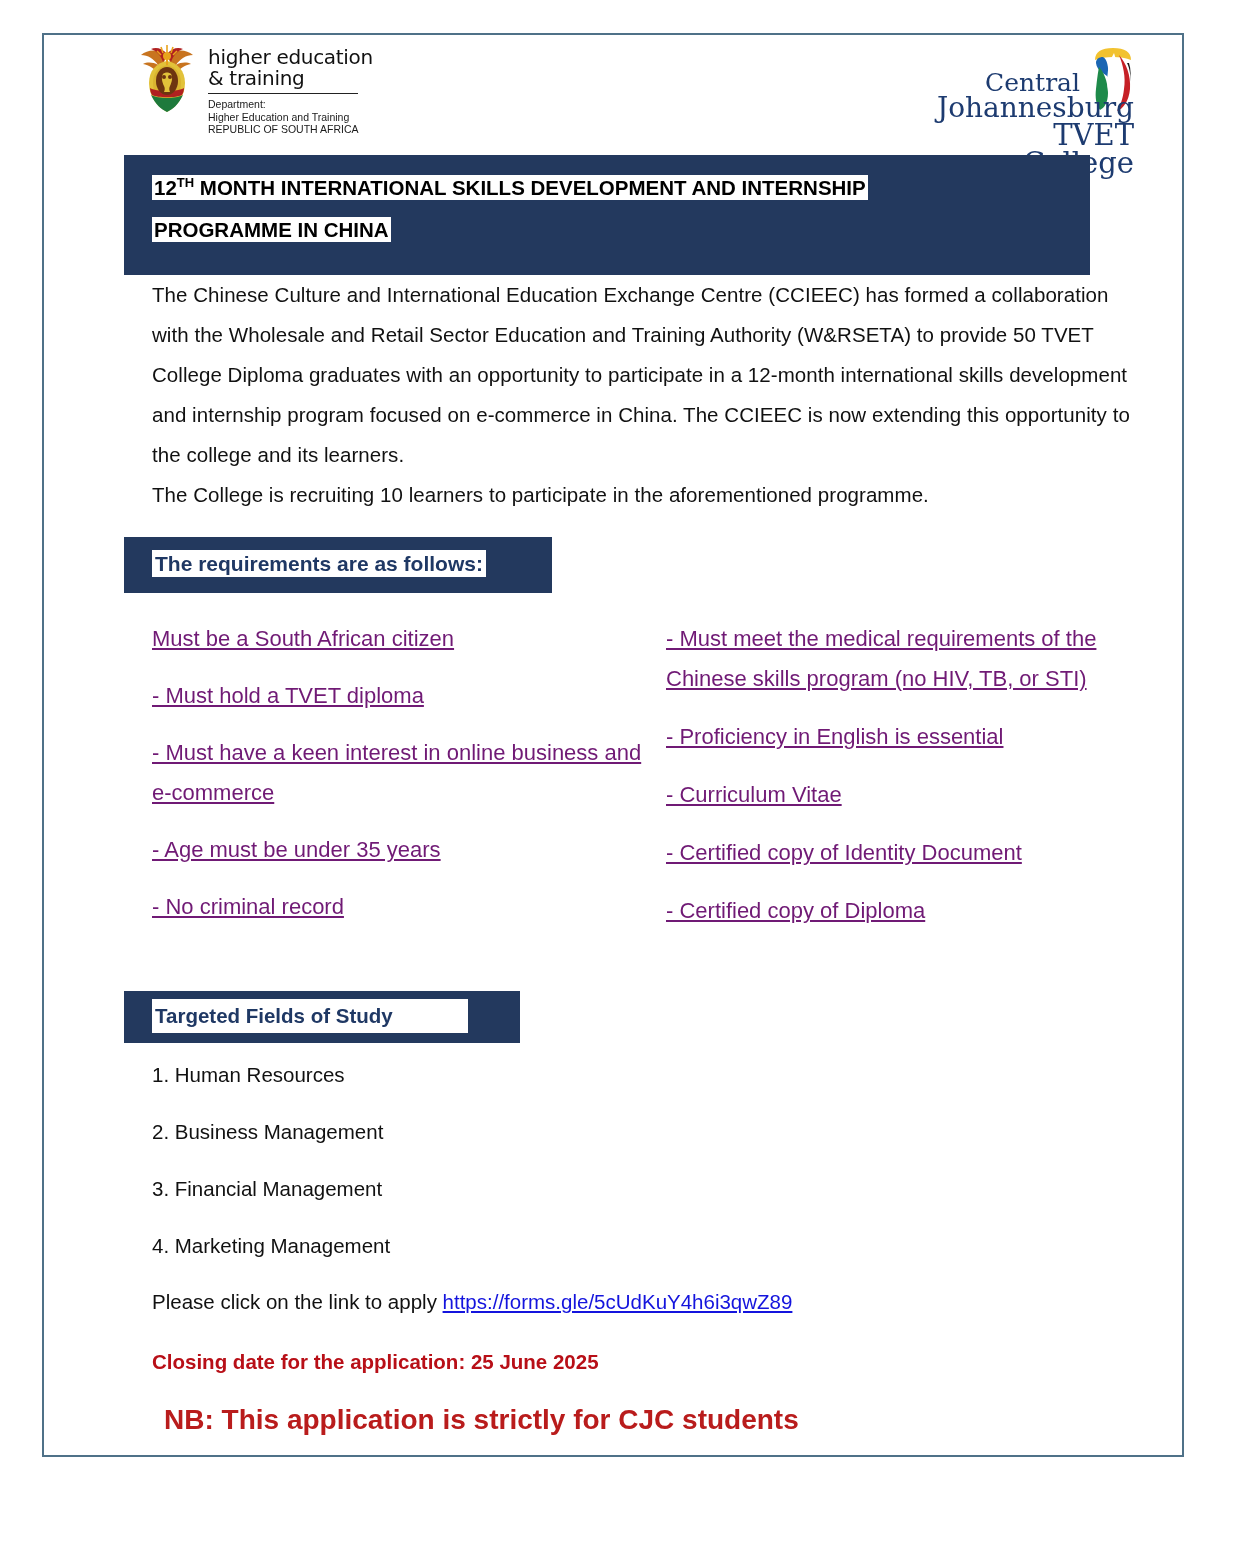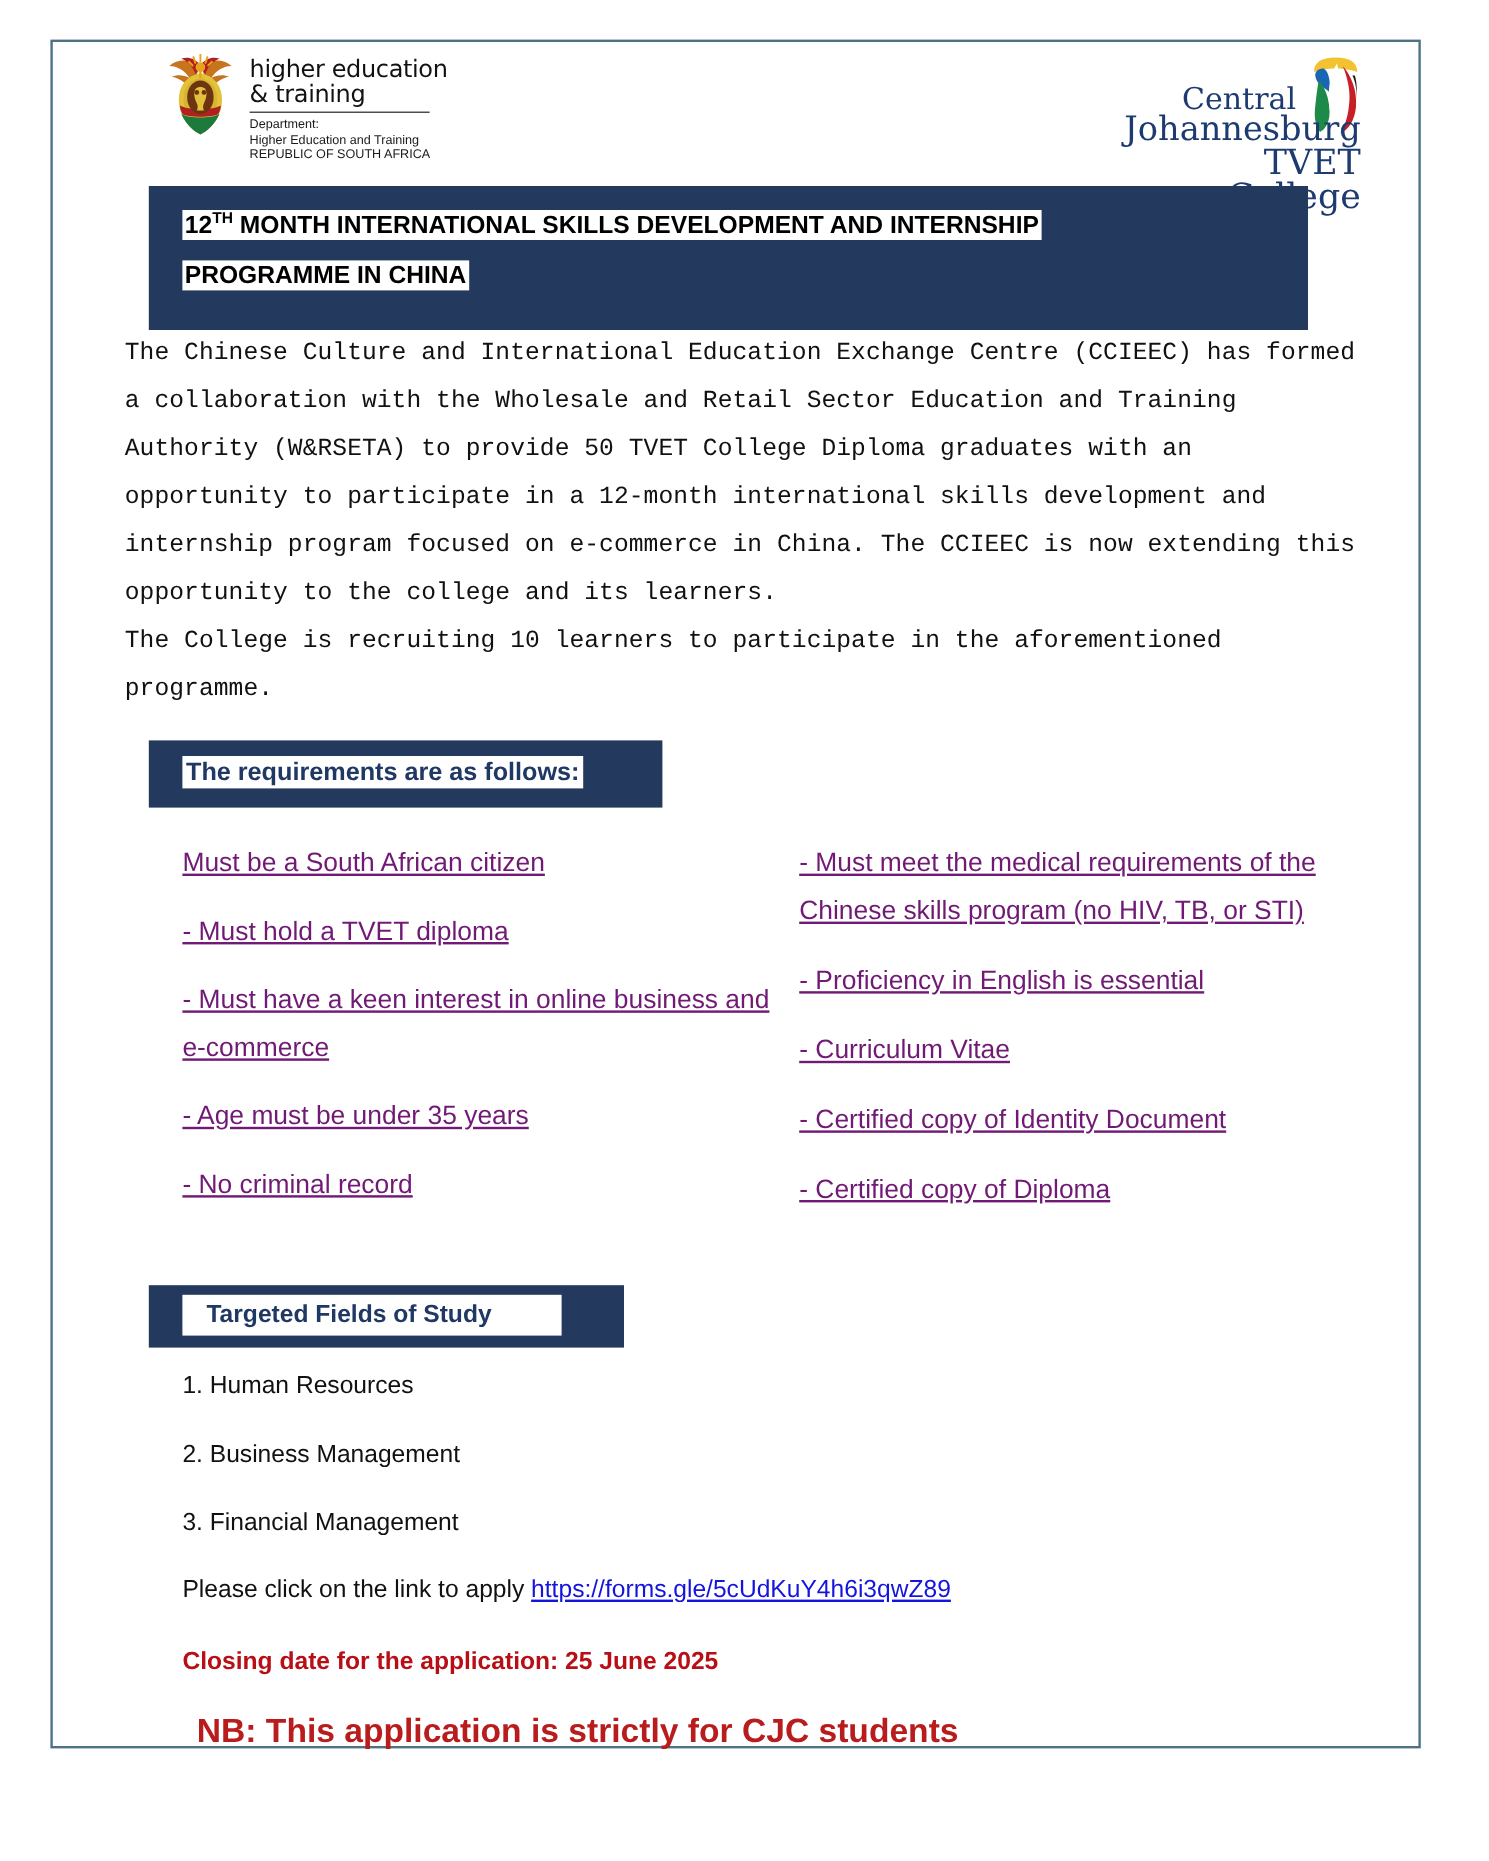--- a/index.html
+++ b/index.html
@@ -163,31 +163,30 @@
     width: 396px;
     padding: 8px 0 10px 0;
   }
   .banner-fields .hl {
     display: inline-block;
     background: #ffffff;
     color: #1f3864;
     font-weight: bold;
     font-size: 20.5px;
     line-height: 32px;
-    padding: 1px 20px;
+    padding: 1px 3px;
     margin-left: 28px;
     width: 316px;
     box-sizing: border-box;
   }
 
   
   .content {
-    padding-left: 60px;
+    padding-left: 108px;
     padding-right: 46px;
-    font-family: Liberation Mono, monospace;
   }
   p.para {
     font-size: 20.5px;
     line-height: 40px;
     margin: 0;
     color: #111111;
     letter-spacing: 0.05px;
   }
   .para-intro { margin-top: 18px; }
   .para-recruit { margin-top: 34px; }
@@ -359,20 +358,21 @@
     </div>
 
     <div class="fields-wrap">
       <div class="banner banner-fields">
         <span class="hl">Targeted Fields of Study</span>
       </div>
       <div class="fields-list">
         <p class="field-item">1. Human Resources</p>
         <p class="field-item">2. Business Management</p>
         <p class="field-item">3. Financial Management</p>
+        <p class="field-item">4. Marketing Management</p>
       </div>
     </div>
 
     <div class="apply-line">
       <span>Please click on the link to apply </span><a class="apply-link" href="#">https://forms.gle/5cUdKuY4h6i3qwZ89</a>
     </div>
 
     <div class="closing-line">Closing date for the application: 25 June 2025</div>
     <div class="nb-line">NB: This application is strictly for CJC students</div>
 

